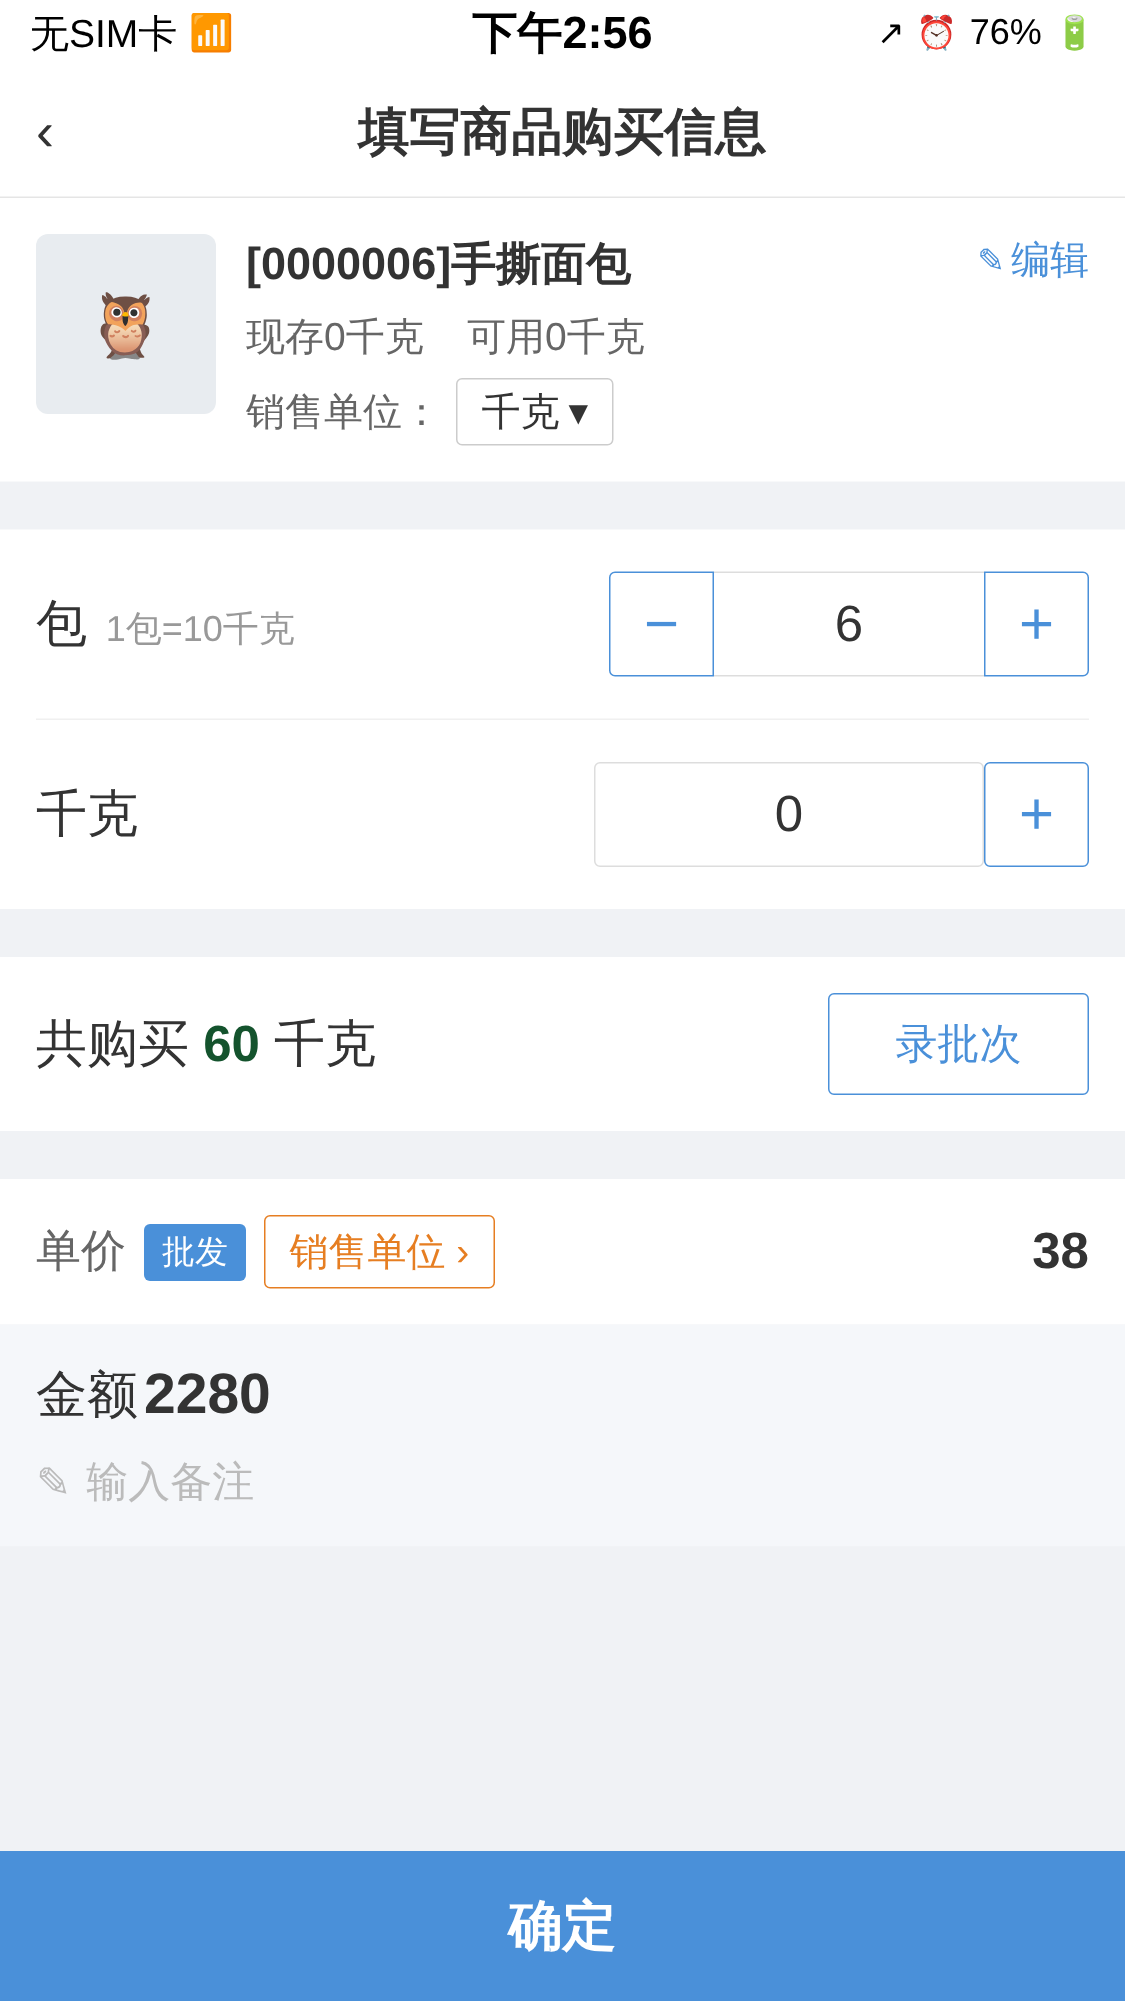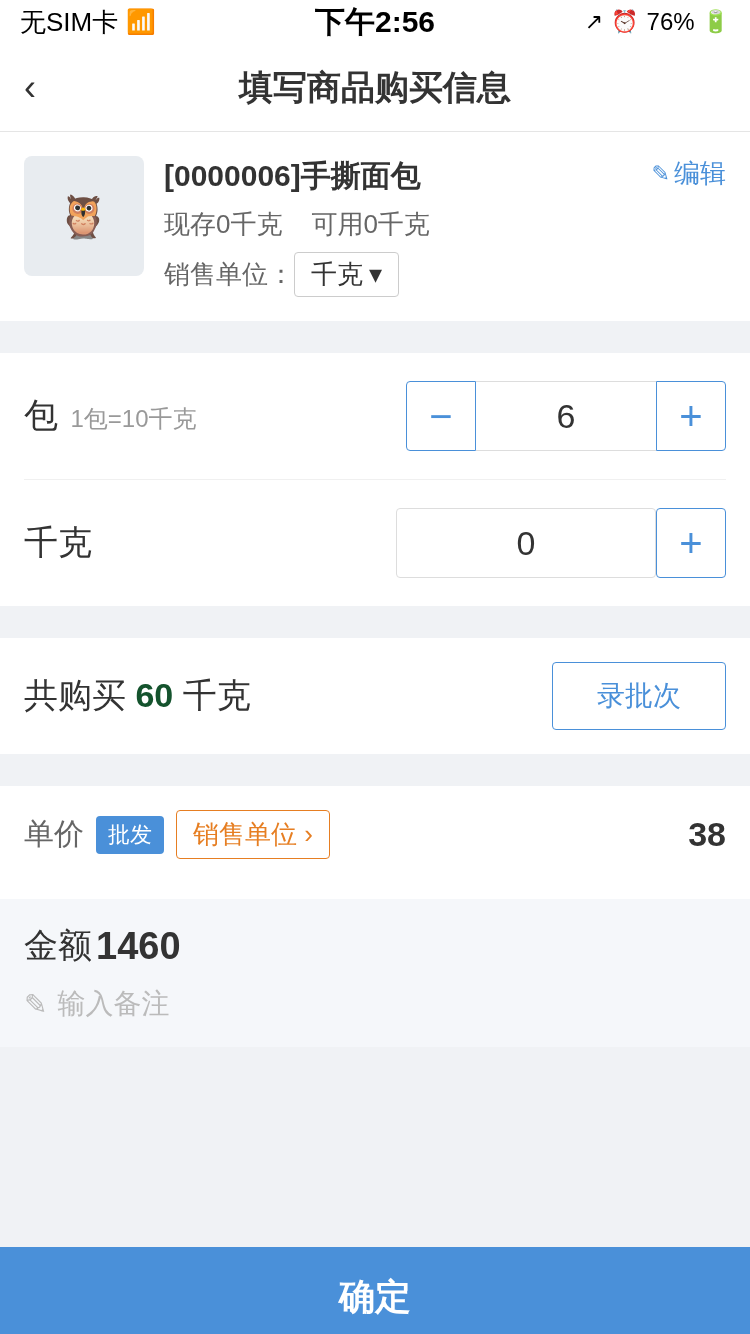--- a/index.html
+++ b/index.html
@@ -102,20 +102,21 @@
       margin-bottom: 10px;
     }
     .product-stock {
       font-size: 26px;
       color: #666;
       margin-bottom: 10px;
     }
     .product-unit-row {
       display: flex;
       align-items: center;
+      gap: 10px;
       font-size: 26px;
       color: #666;
     }
     .unit-select {
       border: 1px solid #ccc;
       border-radius: 4px;
       padding: 4px 16px;
       font-size: 26px;
       color: #333;
       background: #fff;
@@ -232,21 +233,20 @@
     
     .price-section {
       background: #fff;
       padding: 24px;
       margin-bottom: 0;
     }
     .price-row {
       display: flex;
       align-items: center;
       gap: 12px;
-      margin-bottom: 16px;
     }
     .price-label {
       font-size: 30px;
       color: #666;
     }
     .price-tag {
       background: #4a90d9;
       color: #fff;
       font-size: 22px;
       padding: 4px 12px;
@@ -420,21 +420,21 @@
       <span class="price-label">单价</span>
       <span class="price-tag">批发</span>
       <button class="price-ref-btn">销售单位 ›</button>
       <span class="price-value">38</span>
     </div>
   </div>
 
   <div class="amount-section">
     <div class="amount-row">
       <span class="amount-label">金额</span>
-      <span class="amount-value">1460</span>
+      <span class="amount-value">2280</span>
     </div>
     <div class="note-row">
       <span style="font-size:28px; color:#bbb;">✎</span>
       <span style="color:#bbb;">输入备注</span>
     </div>
   </div>
 
   <div class="spacer"></div>
 
 </div>

